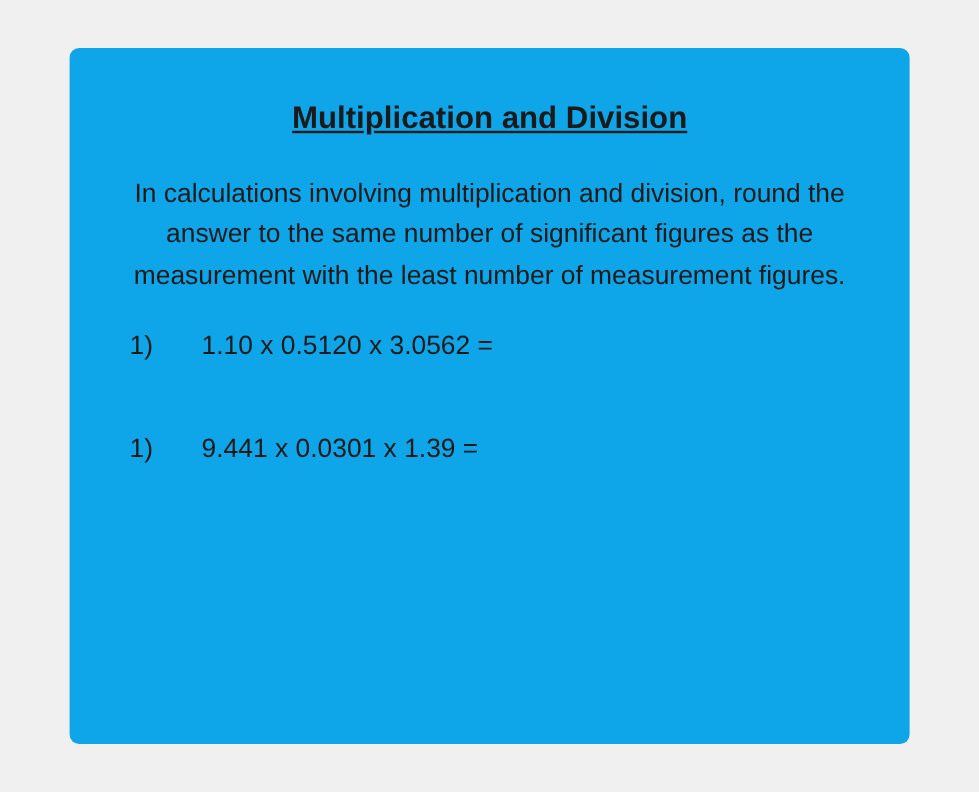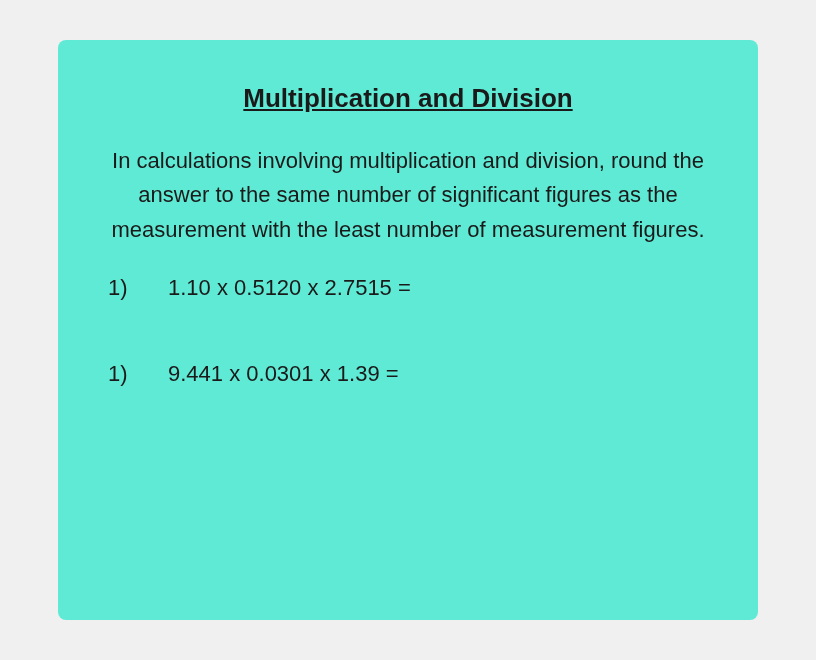--- a/index.html
+++ b/index.html
@@ -12,21 +12,21 @@
       width: 816px;
       height: 660px;
       background-color: #f0f0f0;
       display: flex;
       align-items: center;
       justify-content: center;
       font-family: Arial, sans-serif;
     }
 
     .card {
-      background-color: #5eead4;
+      background-color: #0ea5e9;
       width: 700px;
       min-height: 580px;
       border-radius: 8px;
       padding: 40px 50px;
       display: flex;
       flex-direction: column;
       gap: 0;
     }
 
     .title {
@@ -73,20 +73,20 @@
   </style>
 </head>
 <body>
 
 <div class="card">
   <div class="title">Multiplication and Division</div>
   <div class="description">In calculations involving multiplication and division, round the answer to the same number of significant figures as the measurement with the least number of measurement figures.</div>
 
   <div class="example-row">
     <span class="example-number">1)</span>
-    <span class="example-equation">1.10 x 0.5120 x 2.7515 =</span>
+    <span class="example-equation">1.10 x 0.5120 x 3.0562 =</span>
   </div>
 
   <div class="example-row">
     <span class="example-number">1)</span>
     <span class="example-equation">9.441 x 0.0301 x 1.39 =</span>
   </div>
 </div>
 
 </body></html>

